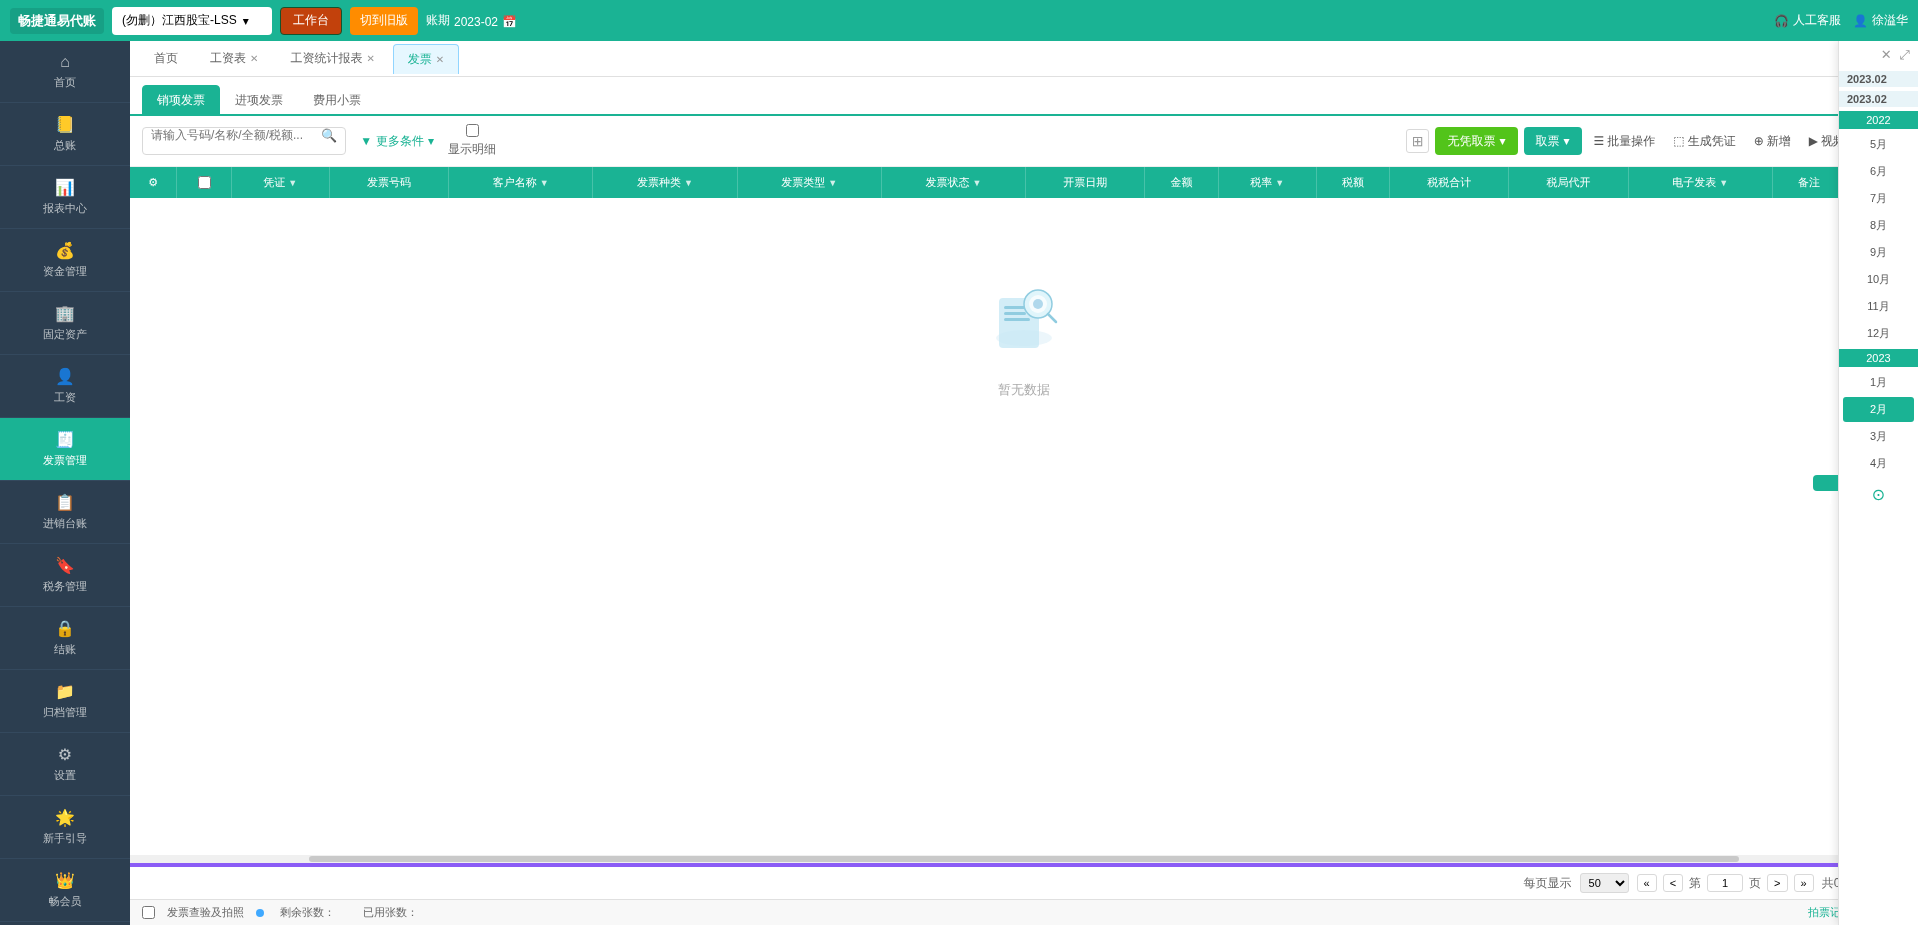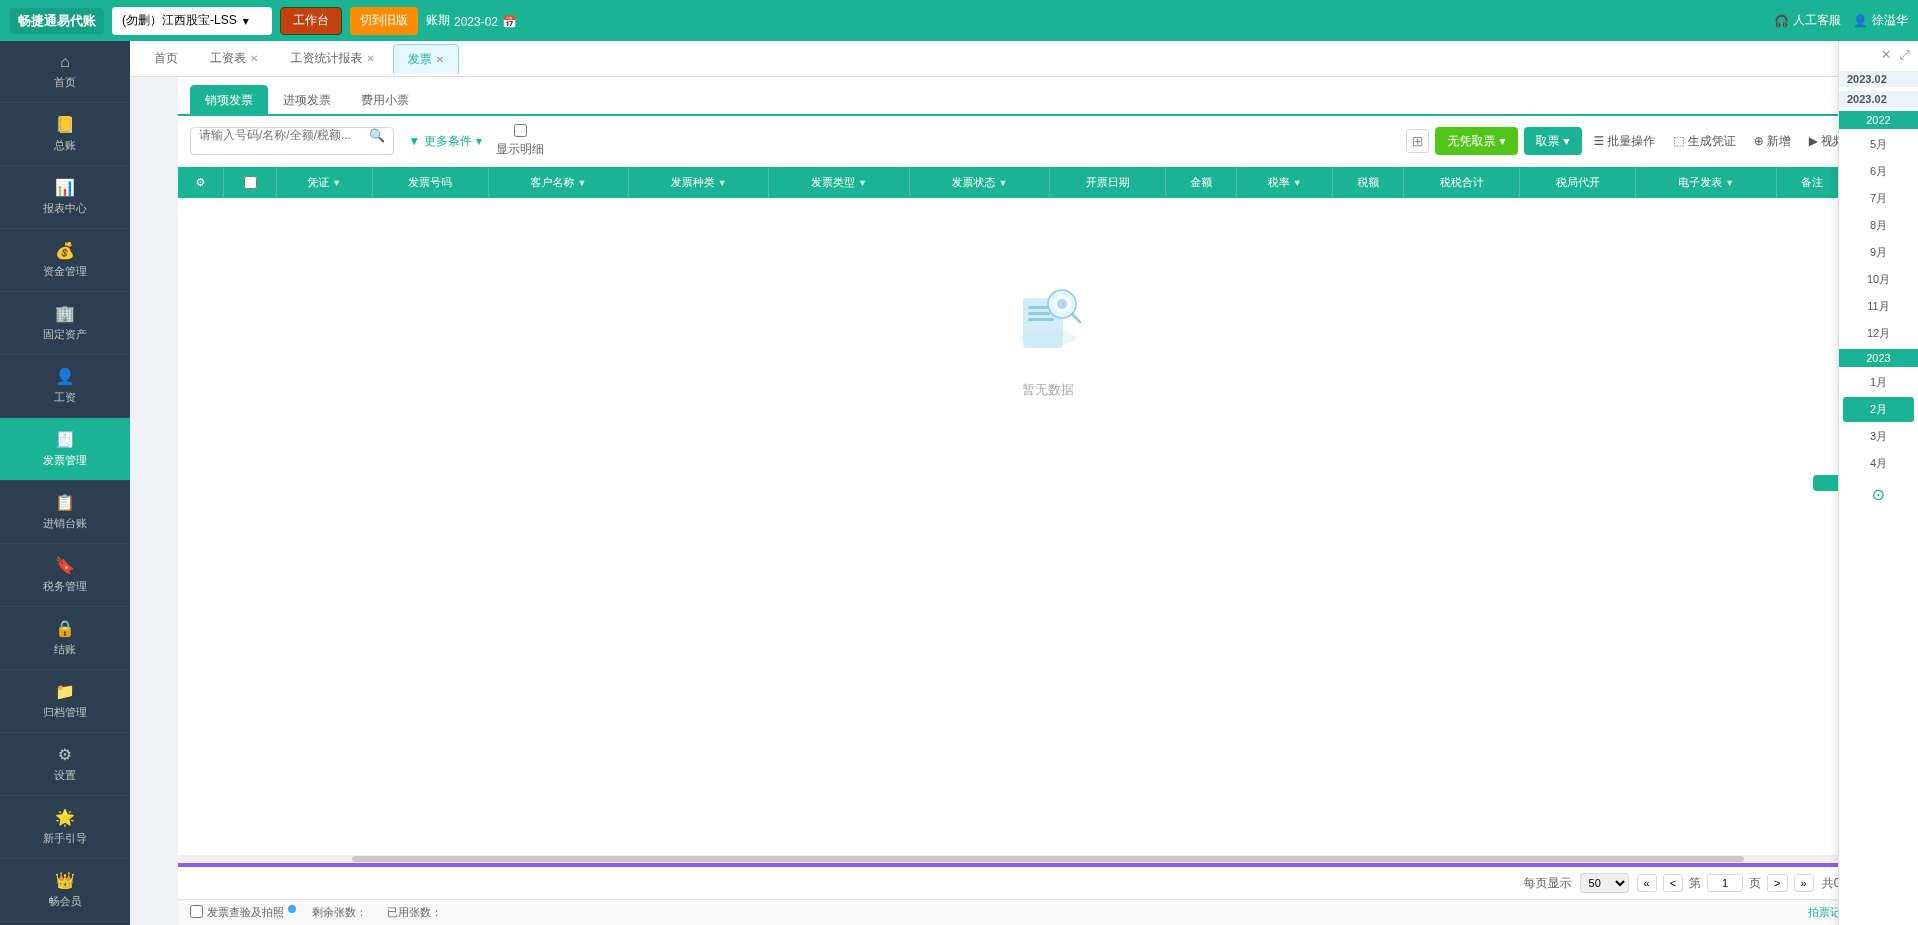--- a/index.html
+++ b/index.html
@@ -27,21 +27,21 @@
     
     .content-area { flex: 1; display: flex; flex-direction: column; overflow: hidden; position: relative; }
 
     
     .tab-bar { background: white; border-bottom: 1px solid #e0e0e0; display: flex; align-items: center; padding: 0 10px; height: 36px; flex-shrink: 0; gap: 4px; }
     .tab-item { padding: 6px 14px; cursor: pointer; font-size: 12px; color: #666; border-radius: 4px 4px 0 0; display: flex; align-items: center; gap: 4px; white-space: nowrap; }
     .tab-item.active { background: #e6f7ff; color: #1ab394; border: 1px solid #91d5ff; border-bottom: none; }
     .tab-close { color: #999; font-size: 10px; cursor: pointer; }
 
     
-    .page-content { flex: 1; display: flex; flex-direction: column; overflow: hidden; background: white; padding: 0; margin-left: 48px; }
+    .page-content { flex: 1; display: flex; flex-direction: column; overflow: hidden; background: white; padding: 0; }
 
     
     .sub-tabs { display: flex; border-bottom: 2px solid #1ab394; padding: 8px 12px 0; gap: 0; background: white; flex-shrink: 0; }
     .sub-tab { padding: 6px 14px; cursor: pointer; font-size: 12px; color: #666; border-radius: 4px 4px 0 0; border: 1px solid transparent; margin-bottom: -2px; }
     .sub-tab.active { background: #1ab394; color: white; border-color: #1ab394; }
 
     
     .toolbar { display: flex; align-items: center; padding: 8px 12px; gap: 8px; background: white; border-bottom: 1px solid #eee; flex-shrink: 0; flex-wrap: wrap; }
     .search-input-wrap { display: flex; align-items: flex-start; border: 1px solid #d9d9d9; border-radius: 4px; padding: 0 8px; height: 28px; min-width: 200px; }
     .search-input-wrap input { border: none; outline: none; font-size: 12px; width: 170px; color: #999; }
@@ -65,21 +65,21 @@
     .empty-text { color: #aaa; font-size: 13px; }
 
     
     .page-footer { background: white; border-top: 4px solid #8b5cf6; padding: 6px 11px; display: flex; align-items: center; justify-content: flex-end; gap: 8px; font-size: 12px; color: #666; flex-shrink: 0; }
     .pagination { display: flex; align-items: center; gap: 6px; }
     .page-btn { border: 1px solid #d9d9d9; background: white; border-radius: 3px; padding: 2px 6px; cursor: pointer; font-size: 11px; }
     .page-input { border: 1px solid #d9d9d9; border-radius: 3px; width: 36px; text-align: center; padding: 2px 4px; font-size: 11px; }
 
     
     .status-bar { background: #f8f8f8; border-top: 1px solid #e0e0e0; padding: 5px 12px; display: flex; align-items: center; gap: 16px; font-size: 11px; color: #666; flex-shrink: 0; }
-    .status-item { display: flex; align-items: flex-start; gap: 4px; }
+    .status-item { display: flex; align-items: center; gap: 12px; }
     .dot { width: 8px; height: 8px; border-radius: 50%; display: inline-block; }
     .dot-blue { background: #40a9ff; }
     .status-links { margin-left: auto; display: flex; gap: 10px; }
     .status-link { color: #1ab394; cursor: pointer; text-decoration: none; }
 
     
     .right-panel { width: 80px; background: white; border-left: 1px solid #e0e0e0; display: flex; flex-direction: column; align-items: stretch; flex-shrink: 0; font-size: 11px; position: absolute; right: 0; top: 0; bottom: 0; z-index: 100; box-shadow: -2px 0 8px rgba(0,0,0,0.1); }
     .panel-close { display: flex; justify-content: flex-end; padding: 4px 6px; gap: 4px; }
     .panel-close-btn { cursor: pointer; color: #999; font-size: 13px; padding: 2px; }
     .month-item { padding: 5px 10px; cursor: pointer; color: #555; text-align: center; border-radius: 3px; margin: 1px 4px; }

